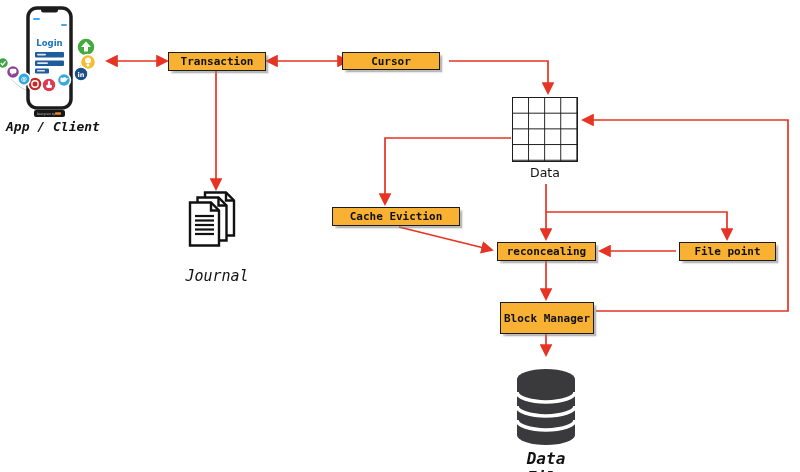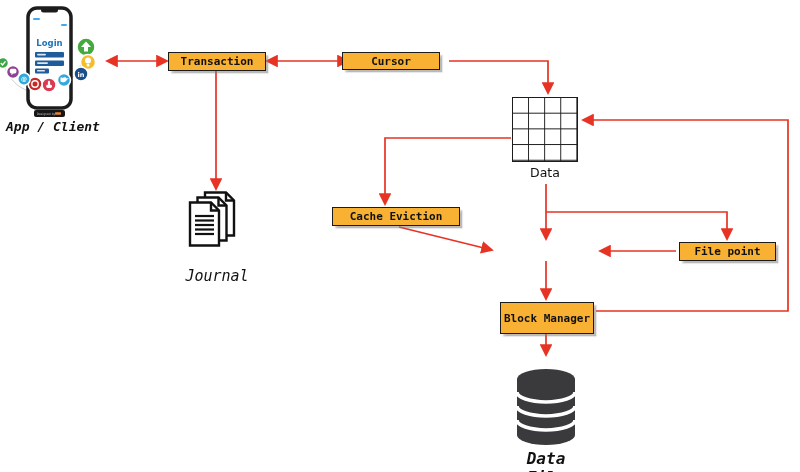--- a/index.html
+++ b/index.html
@@ -101,20 +101,21 @@
     <g>
       <circle cx="3" cy="59" r="5.5" fill="#3FA546" stroke="#fff" stroke-width="1.5"></circle>
       <path d="M0.8,59 l1.7,1.9 l3,-3.5" stroke="#fff" stroke-width="1.4" fill="none"></path>
     </g>
   </svg>
   <div class="lbl mono" style="left:2px;top:119px;width:102px;font-size:13px;font-weight:bold">App / Client</div>
 
   <div class="node" style="left:168px;top:52px;width:98px;height:19px">Transaction</div>
   <div class="node" style="left:342px;top:52px;width:98px;height:18px">Cursor</div>
   <div class="node" style="left:332px;top:207px;width:128px;height:19px">Cache Eviction</div>
+  <div class="node" style="left:497px;top:242px;width:99px;height:19px">reconcealing</div>
   <div class="node" style="left:679px;top:242px;width:97px;height:19px">File point</div>
   <div class="node" style="left:500px;top:302px;width:94px;height:32px">Block Manager</div>
 
   <div class="cache-grid"></div>
   <div class="lbl sans" style="left:505px;top:165px;width:80px;font-size:12.5px">Data</div>
 
   <svg class="icon" style="left:188px;top:191px" width="58" height="58" viewBox="0 0 58 58">
     <g stroke="#111" stroke-width="2.4" fill="#fff">
       <path d="M17,1.5 h21 l8,8 v35 h-29 z"></path>
       <path d="M38,1.5 l0,8 l8,0" fill="none"></path>

